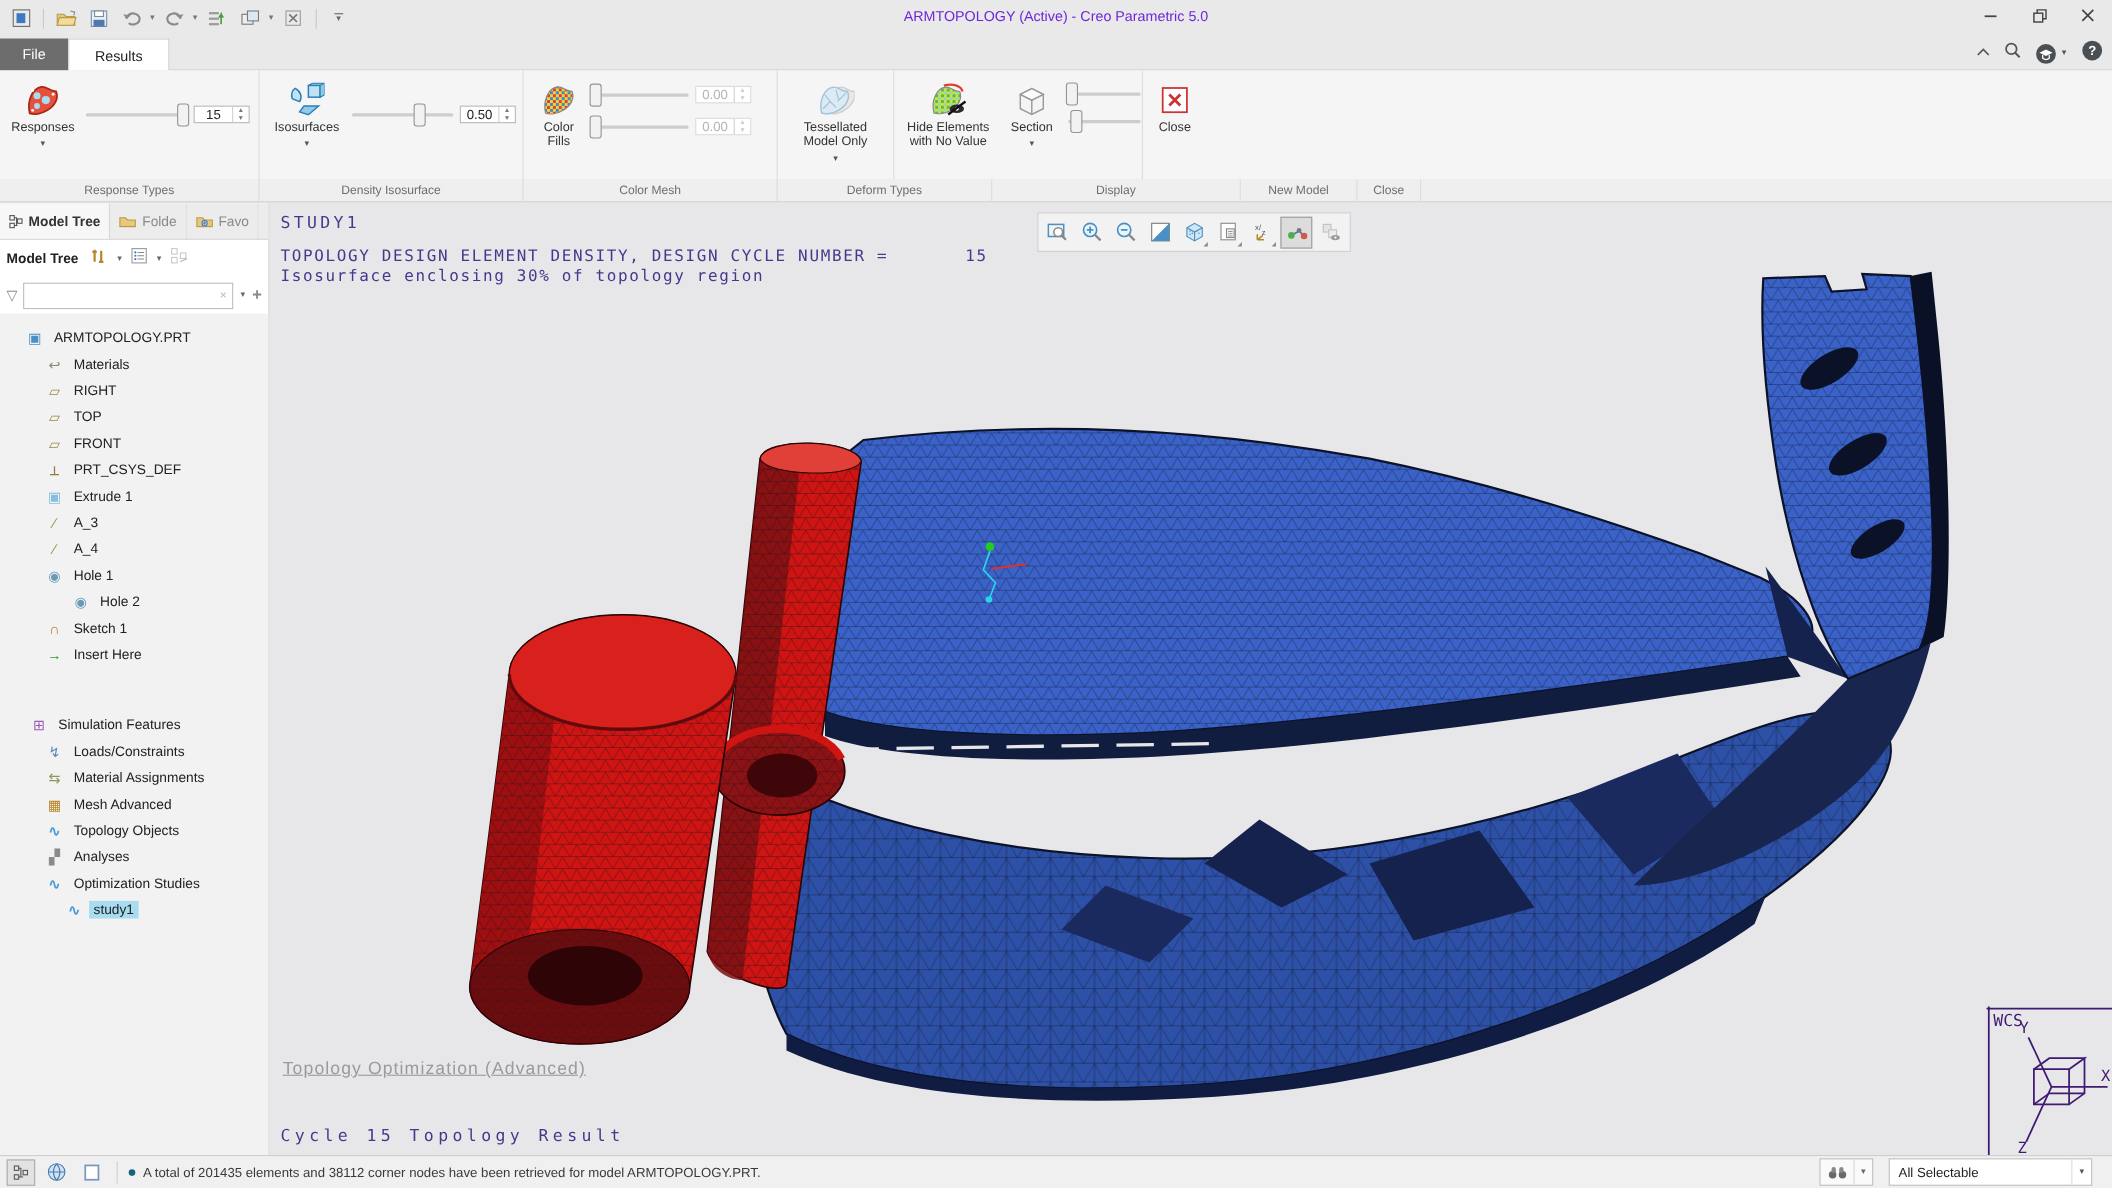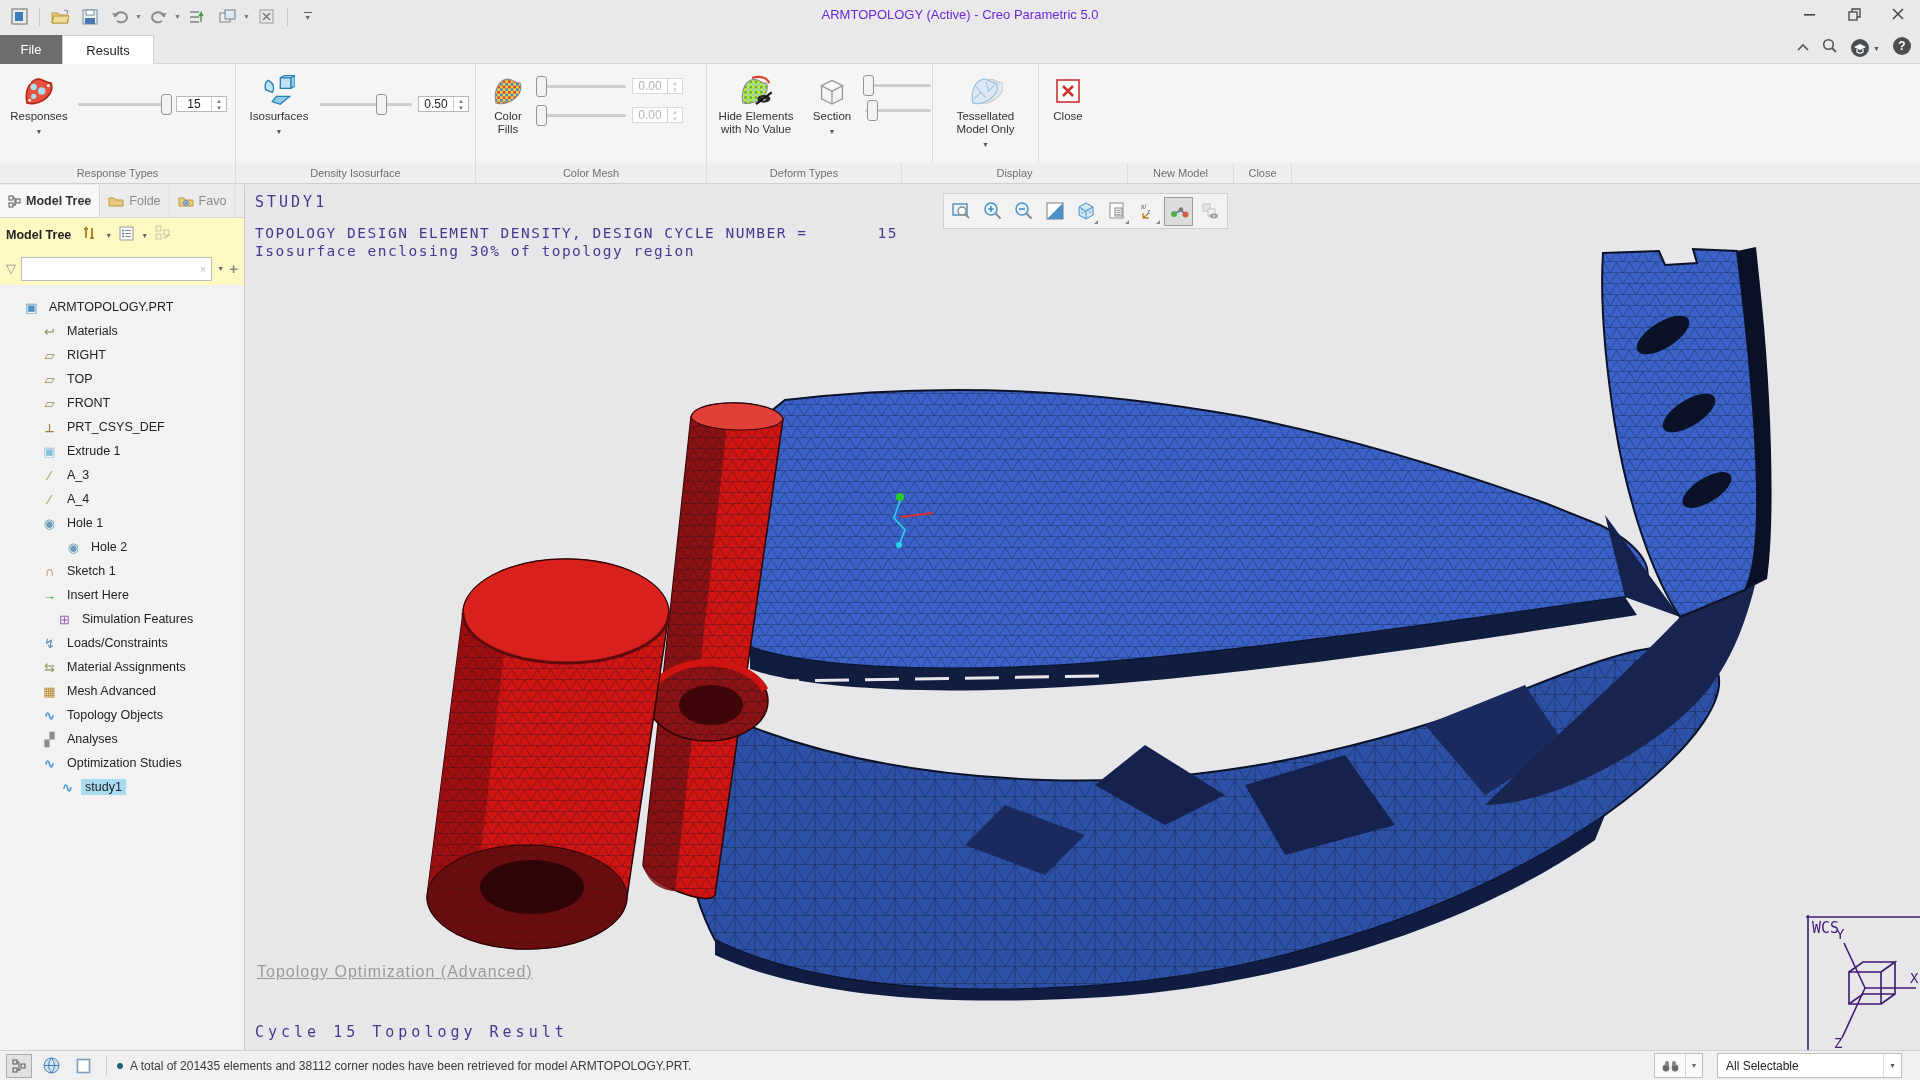--- a/index.html
+++ b/index.html
@@ -39,21 +39,21 @@
   .spin.disabled{border-color:#d9d9d9;}
   .spin.disabled .sval{color:#b5b5b5;}
   .spin.disabled .sarrows span{color:#ccc;}
   .grouplabels{position:absolute;top:163px;left:0;right:0;height:21px;background:#efefef;border-bottom:1px solid #cfcfcf;display:flex;}
   .glabel{height:100%;display:flex;align-items:center;justify-content:center;font-size:11px;color:#6e6e6e;border-right:1px solid #dcdcdc;}
 
   
   .main{position:absolute;top:185px;left:0;right:0;bottom:30px;display:flex;}
 
   
-  .panel{width:245px;background:#fef9c3;border-right:1px solid #c9c9c9;display:flex;flex-direction:column;}
+  .panel{width:245px;background:#ffffff;border-right:1px solid #c9c9c9;display:flex;flex-direction:column;}
   .ptabs{display:flex;height:33px;border-bottom:1px solid #d8d8d8;background:#ececec;}
   .ptab{display:flex;align-items:center;gap:5px;padding:0 8px;font-size:12.5px;color:#333;white-space:nowrap;overflow:hidden;}
   .ptab.active{background:#f7f7f7;border-right:1px solid #d8d8d8;font-weight:bold;}
   .ptab.dim{color:#8a8a8a;border-right:1px solid #e0e0e0;}
   .phead{height:34px;display:flex;align-items:center;padding:0 6px;gap:7px;}
   .phead .ptitle{font-weight:bold;font-size:12.5px;color:#222;margin-right:4px;}
   .pfilter{height:33px;display:flex;align-items:center;padding:0 6px;gap:5px;}
   .fbox{flex:1;height:24px;background:#fff;border:1px solid #bdbdbd;display:flex;align-items:center;justify-content:flex-end;padding:0 5px;color:#aaa;font-size:11px;}
   .tree{flex:1;overflow:hidden;padding-top:10px;background:#f2f2f2;font-size:12.5px;color:#222;}
   .tree-row{height:24px;display:flex;align-items:center;gap:5px;cursor:default;}
@@ -320,20 +320,34 @@
           <span class="sarrows">
               <span>▲</span>
               <span>▼</span>
             </span>
         </div>
       </div>
     </div>
   </div>
 
 
+  <div class="rgroup" style="width:106px;justify-content:center;">
+    <div class="rbtn" style="width:92px;">
+      <span class="bicon">
+        <svg width="34" height="32" viewBox="0 0 26 24">
+            <path d="M8,21 C6,12 10,4 16,3 C20,2.5 21,6 26,6 C27,11 24,16 19,19 C15,21.5 11,22 8,21 Z" fill="#e8e8e8" stroke="#cfcfcf"></path>
+            <path d="M3,21 C1,12 5,4 11,3 C15,2.5 16,6 21,6 C23,11 20,16 15,19 C11,21.5 6,22 3,21 Z" fill="#ddeaf4" stroke="#9ec4dd"></path>
+            <path d="M4,18 l5,-5 4,4 m-8,-9 l4,5 m4,-8 l2,7 m-1,1 l6,-6" stroke="#9ec4dd" stroke-width=".8" fill="none"></path>
+          </svg>
+      </span>
+      <span style="width:92px;">Tessellated Model Only</span>
+      <span class="caret">▼</span>
+    </div>
+  </div>
+
   <div class="rgroup" style="width:226px;padding-left:6px;gap:6px;">
     <div class="rbtn" style="width:86px;">
       <span class="bicon">
         <svg width="34" height="32" viewBox="0 0 26 24">
             <defs>
               <pattern id="hep" width="4" height="4" patternUnits="userSpaceOnUse">
                 <rect width="4" height="4" fill="#cde23a"></rect>
                 <rect width="2" height="2" fill="#5ab84a"></rect>
                 <rect x="2" y="2" width="2" height="2" fill="#8ad8c8"></rect>
               </pattern>
@@ -359,34 +373,20 @@
       <span>Section</span>
       <span class="caret">▼</span>
     </div>
     <div style="display:flex;flex-direction:column;gap:22px;margin-top:12px;">
       <div class="slider" style="width:66px;">
           <div class="sthumb" style="left:-2px;"></div>
         </div>
       <div class="slider" style="width:66px;">
           <div class="sthumb" style="left:2px;"></div>
         </div>
-    </div>
-  </div>
-
-  <div class="rgroup" style="width:106px;justify-content:center;">
-    <div class="rbtn" style="width:92px;">
-      <span class="bicon">
-        <svg width="34" height="32" viewBox="0 0 26 24">
-            <path d="M8,21 C6,12 10,4 16,3 C20,2.5 21,6 26,6 C27,11 24,16 19,19 C15,21.5 11,22 8,21 Z" fill="#e8e8e8" stroke="#cfcfcf"></path>
-            <path d="M3,21 C1,12 5,4 11,3 C15,2.5 16,6 21,6 C23,11 20,16 15,19 C11,21.5 6,22 3,21 Z" fill="#ddeaf4" stroke="#9ec4dd"></path>
-            <path d="M4,18 l5,-5 4,4 m-8,-9 l4,5 m4,-8 l2,7 m-1,1 l6,-6" stroke="#9ec4dd" stroke-width=".8" fill="none"></path>
-          </svg>
-      </span>
-      <span style="width:92px;">Tessellated Model Only</span>
-      <span class="caret">▼</span>
     </div>
   </div>
 
   <div class="rgroup" style="width:58px;justify-content:center;border-right:none;">
     <div class="rbtn" style="width:48px;">
       <span class="bicon">
         <svg width="26" height="26" viewBox="0 0 26 26">
             <rect x="2" y="2" width="22" height="22" fill="#fff" stroke="#c33" stroke-width="1.6"></rect>
             <path d="M8,8 l10,10 m0,-10 l-10,10" stroke="#c33" stroke-width="2.6"></path>
           </svg>
@@ -538,21 +538,21 @@
           <span class="ticon ti-sketch"></span>
           <span class="tlabel">Sketch 1</span>
         </div>
 
         <div class="tree-row" style="padding-left: 26px;">
           <span class="exp"></span>
           <span class="ticon ti-insert"></span>
           <span class="tlabel">Insert Here</span>
         </div>
 
-        <div class="tree-row" style="padding-left: 41px;">
+        <div class="tree-row" style="padding-left: 12px; margin-top: 40px;">
           <span class="exp exp-c"></span>
           <span class="ticon ti-simfeat"></span>
           <span class="tlabel">Simulation Features</span>
         </div>
 
         <div class="tree-row" style="padding-left: 26px;">
           <span class="exp exp-c"></span>
           <span class="ticon ti-loads"></span>
           <span class="tlabel">Loads/Constraints</span>
         </div>

